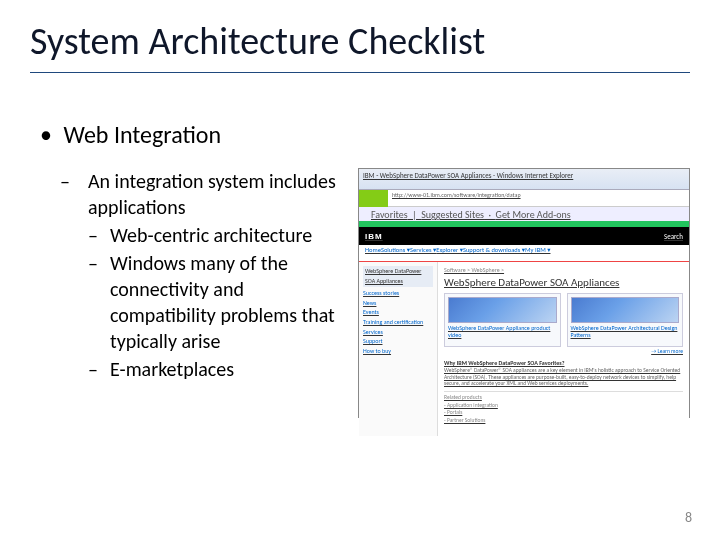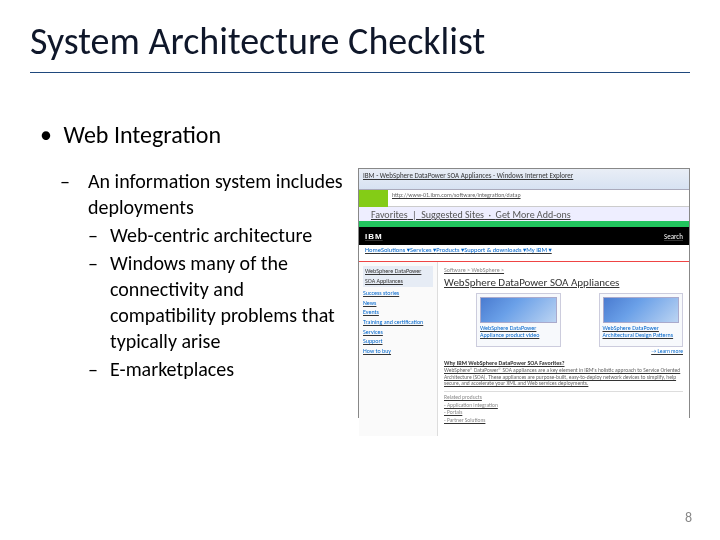--- a/index.html
+++ b/index.html
@@ -171,21 +171,20 @@
     display: flex;
     gap: 6px;
   }
   .fig-card {
     flex: 1;
     border: 1px solid #ccd;
     background: #f7f9fc;
     height: 54px;
     padding: 3px;
     box-sizing: border-box;
-    margin-left: 32px;
   }
   .fig-card-img {
     height: 24px;
     margin-bottom: 2px;
     background: linear-gradient(135deg, #4a7bd0 0%, #6aa0e8 40%, #bcd4f2 100%);
     border: 1px solid #aac;
   }
   .fig-card-t {
     font-size: 6px;
     color: #06c;
@@ -226,21 +225,21 @@
 <div class="underline"></div>
 
 <div class="level1">
   <span class="bullet">•</span>
   <span>Web Integration</span>
 </div>
 
 <div class="level2">
   <div class="row">
     <div class="dash-col">–</div>
-    <div>An information system includes deployments</div>
+    <div>An integration system includes applications</div>
   </div>
   <div class="level3">
     <div class="row">
       <div class="dash-col">–</div>
       <div>Web-centric architecture</div>
     </div>
     <div class="row">
       <div class="dash-col">–</div>
       <div>Windows many of the connectivity and compatibility problems that typically arise</div>
     </div>
@@ -263,21 +262,21 @@
   </div>
   <div class="fig-ibmbar">
     <span class="ibm-logo">IBM</span>
     <span style="flex:1"></span>
     <span>Search</span>
   </div>
   <div class="fig-nav">
     <span>Home</span>
     <span>Solutions ▾</span>
     <span>Services ▾</span>
-    <span>Products ▾</span>
+    <span>Explorer ▾</span>
     <span>Support &amp; downloads ▾</span>
     <span>My IBM ▾</span>
   </div>
   <div class="fig-body">
     <div class="fig-sidebar">
       <div class="sh">WebSphere DataPower SOA Appliances</div>
       <div>Success stories</div>
       <div>News</div>
       <div>Events</div>
       <div>Training and certification</div>

